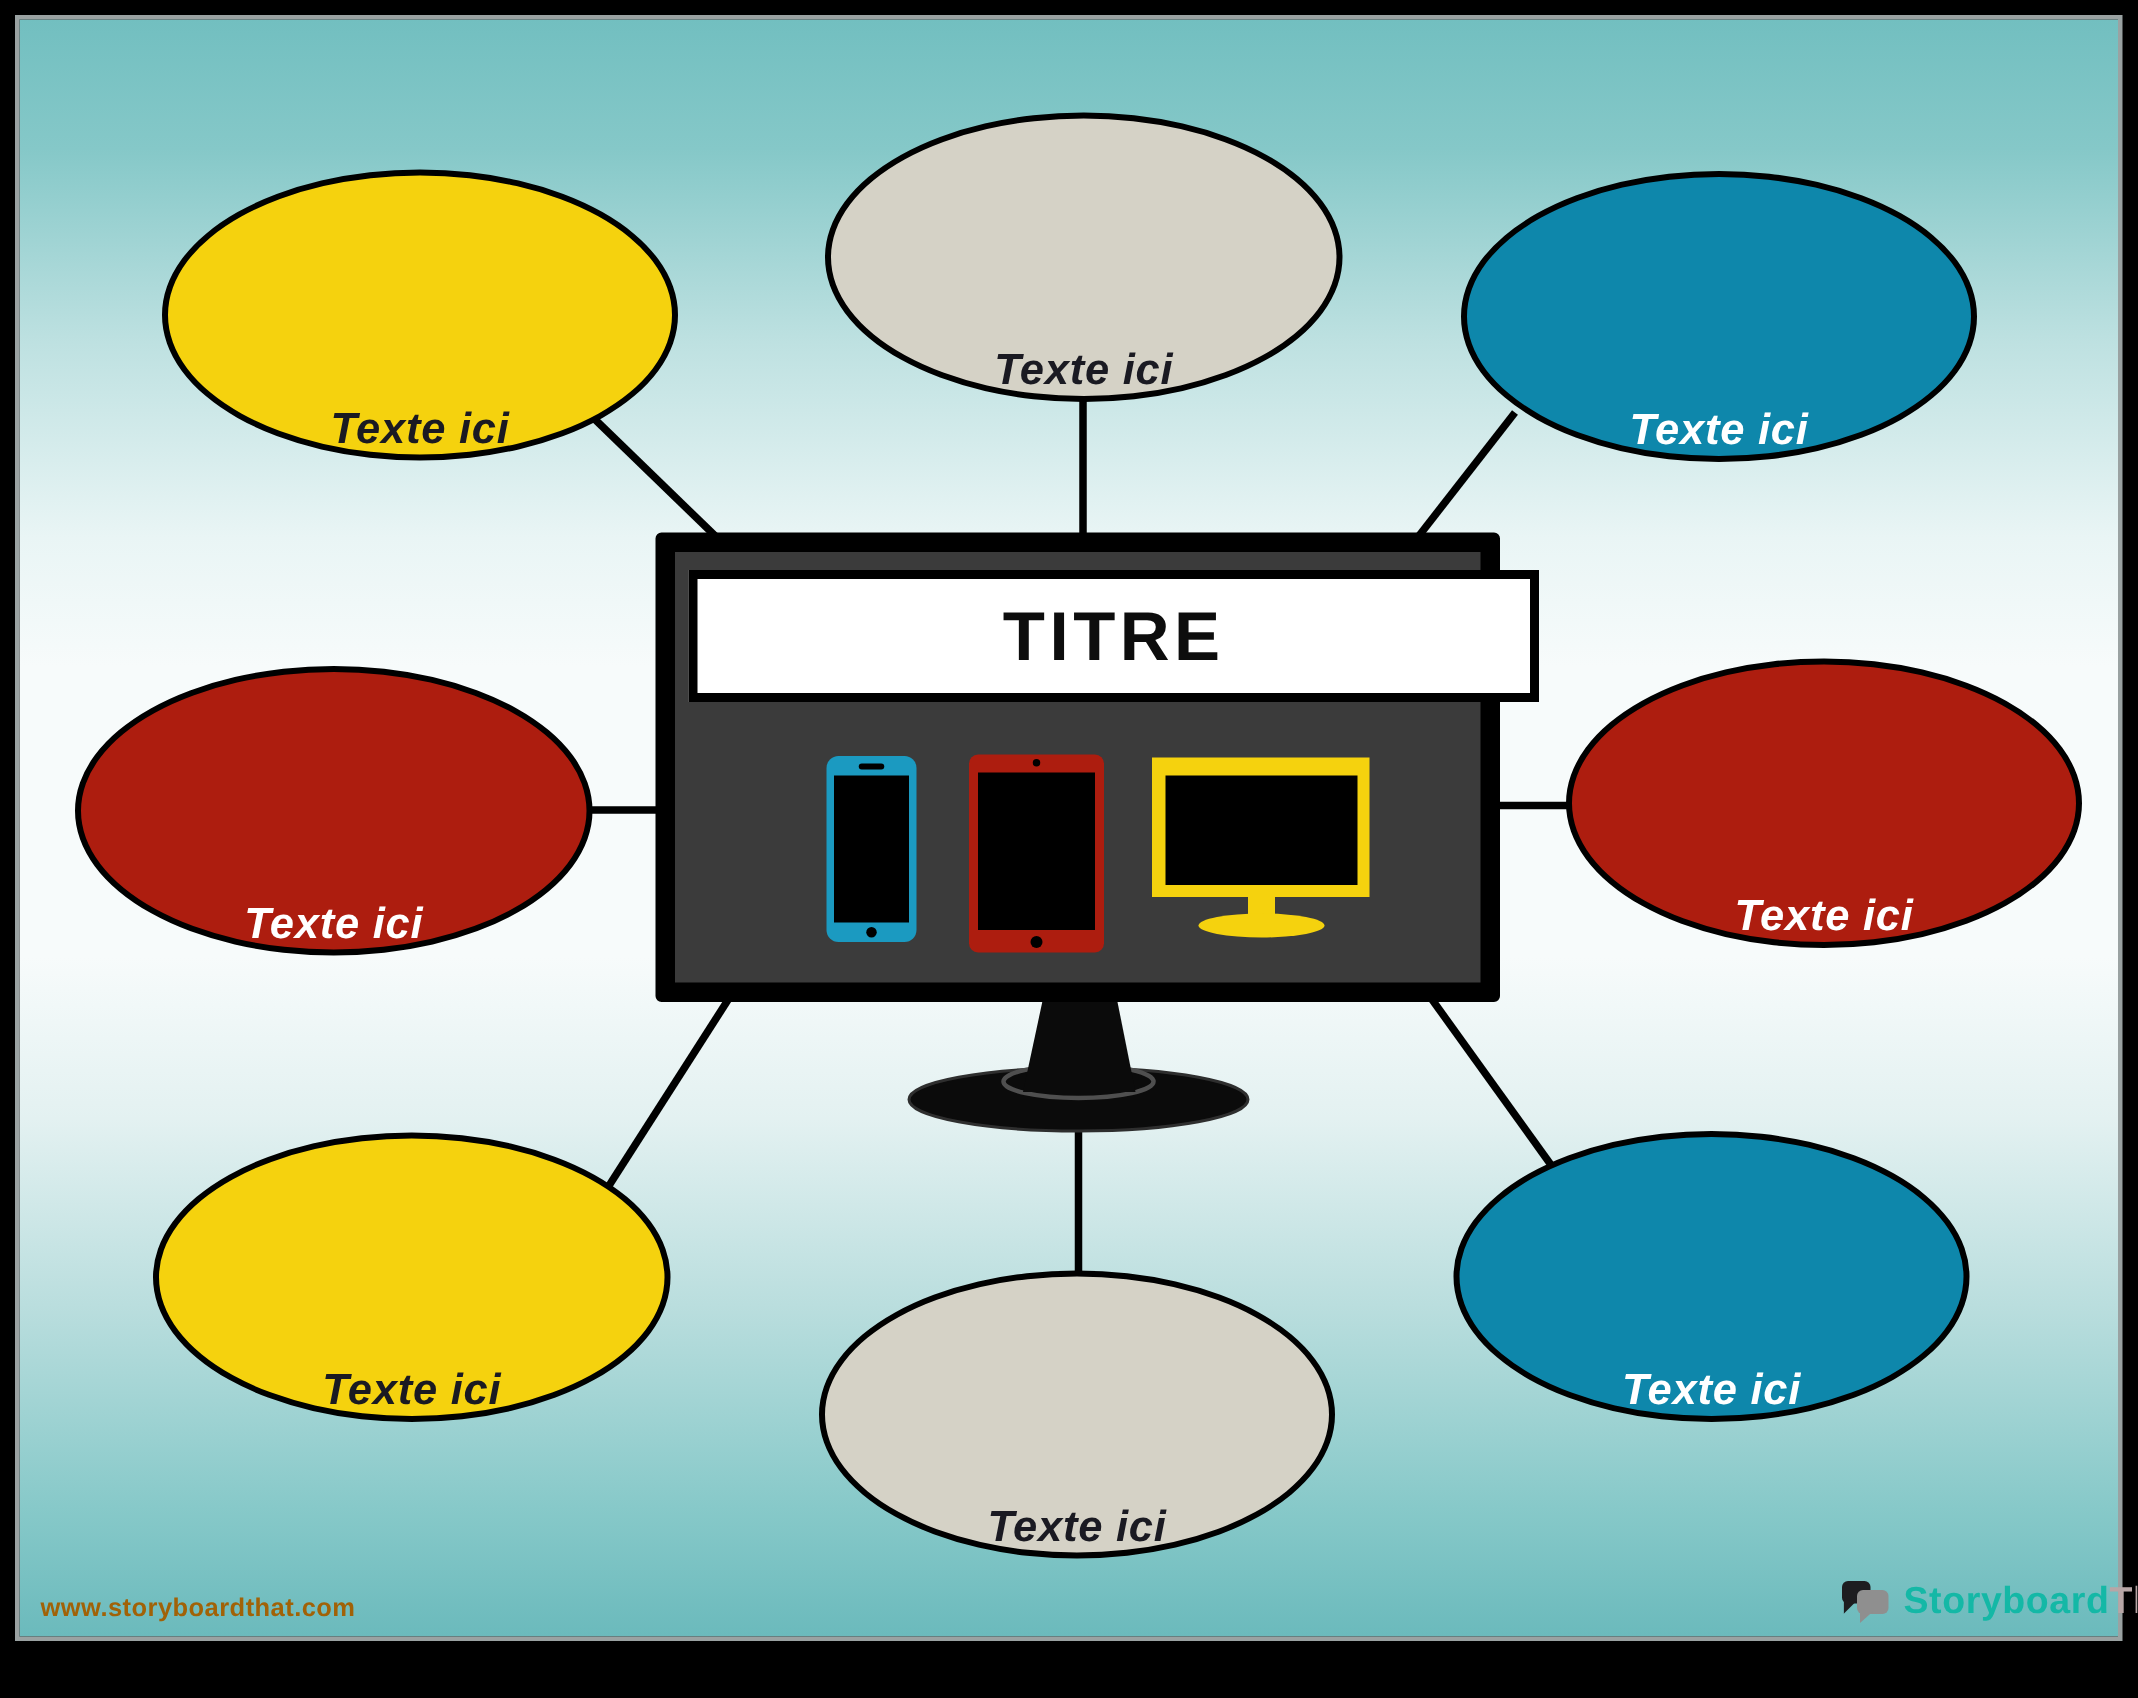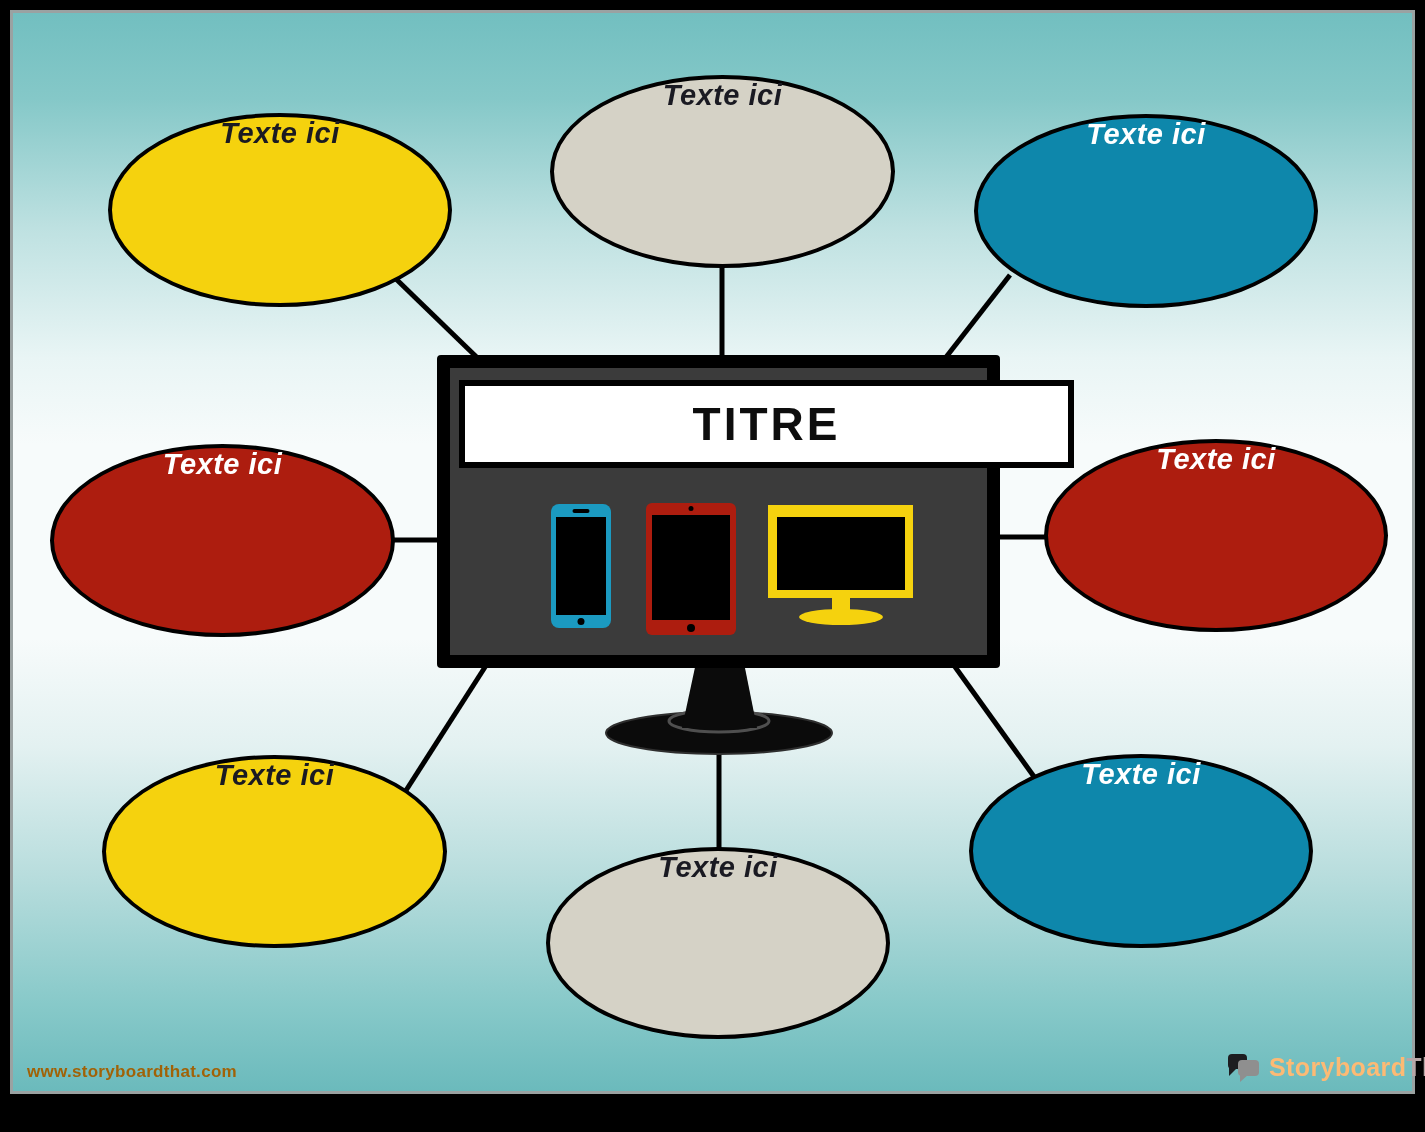--- a/index.html
+++ b/index.html
@@ -7,34 +7,34 @@
           font-family:"Liberation Sans",sans-serif;}
   
   .content{position:absolute;left:10px;top:10px;width:1405px;height:1084px;box-sizing:border-box;
            border:3px solid #9aa2a2;
            background:linear-gradient(180deg,
              #72bfc0 0%, #85c8c8 8%, #bee1e1 20%, #e9f5f5 32%, #f7fbfb 40%,
              #f7fbfb 58%, #e3f1f1 68%, #b8dddd 80%, #87c9c9 92%, #6bbabc 100%);}
   .overlay-svg{position:absolute;left:0;top:0;width:1425px;height:1132px;z-index:1;}
   
   .node{position:absolute;box-sizing:border-box;border:4px solid #000;border-radius:50%;
-        display:flex;align-items:flex-start;justify-content:center;z-index:2;
+        display:flex;align-items:flex-end;justify-content:center;z-index:2;
         font-style:italic;font-weight:700;font-size:29px;letter-spacing:.5px;}
   .n1{left:108px;top:113px;width:344px;height:194px;}
   .n2{left:550px;top:75px;width:345px;height:193px;}
   .n3{left:974px;top:114px;width:344px;height:194px;}
   .n4{left:50px;top:444px;width:345px;height:193px;}
   .n5{left:1044px;top:439px;width:344px;height:193px;}
   .n6{left:102px;top:755px;width:345px;height:193px;}
   .n7{left:546px;top:847px;width:344px;height:192px;}
   .n8{left:969px;top:754px;width:344px;height:194px;}
   
   .monitor{position:absolute;left:437px;top:355px;width:563px;height:313px;box-sizing:border-box;
            border:13px solid #000;border-radius:4px;background:#3b3b3b;z-index:3;}
-  .titlebar{position:absolute;left:9px;top:12px;width:615px;height:88px;box-sizing:border-box;
+  .titlebar{position:absolute;left:9px;top:12px;width:567px;height:88px;box-sizing:border-box;
             border:6px solid #000;background:#fff;display:flex;align-items:center;justify-content:center;}
   .titlebar span{font-weight:700;font-size:46px;letter-spacing:3px;color:#0d0d0d;}
   
   .phone{position:absolute;left:101px;top:136px;width:60px;height:124px;border-radius:8px;}
   .phone .screen{position:absolute;left:5px;top:13px;width:50px;height:98px;background:#000;}
   .phone .speaker{position:absolute;left:50%;transform:translateX(-50%);top:5px;width:17px;height:4px;
                   border-radius:2px;background:#000;}
   .phone .home{position:absolute;left:50%;transform:translateX(-50%);bottom:3px;width:7px;height:7px;
                border-radius:50%;background:#000;}
   .tablet{position:absolute;left:196px;top:135px;width:90px;height:132px;border-radius:6px;}
@@ -133,16 +133,16 @@
   </div>
 
   <div class="url">www.storyboardthat.com</div>
 
   <div class="logo">
     <div class="bubbles">
       <div class="bubble-b"></div>
       <div class="bubble-g"></div>
     </div>
     <div class="logo-text">
-      <span style="color:#fdba74;">Storyboard</span><span style="color:#B7A6A6;">That</span>
+      <span style="color:#14b8a6;">Storyboard</span><span style="color:#B7A6A6;">That</span>
     </div>
   </div>
 </div>
 
 </body></html>

